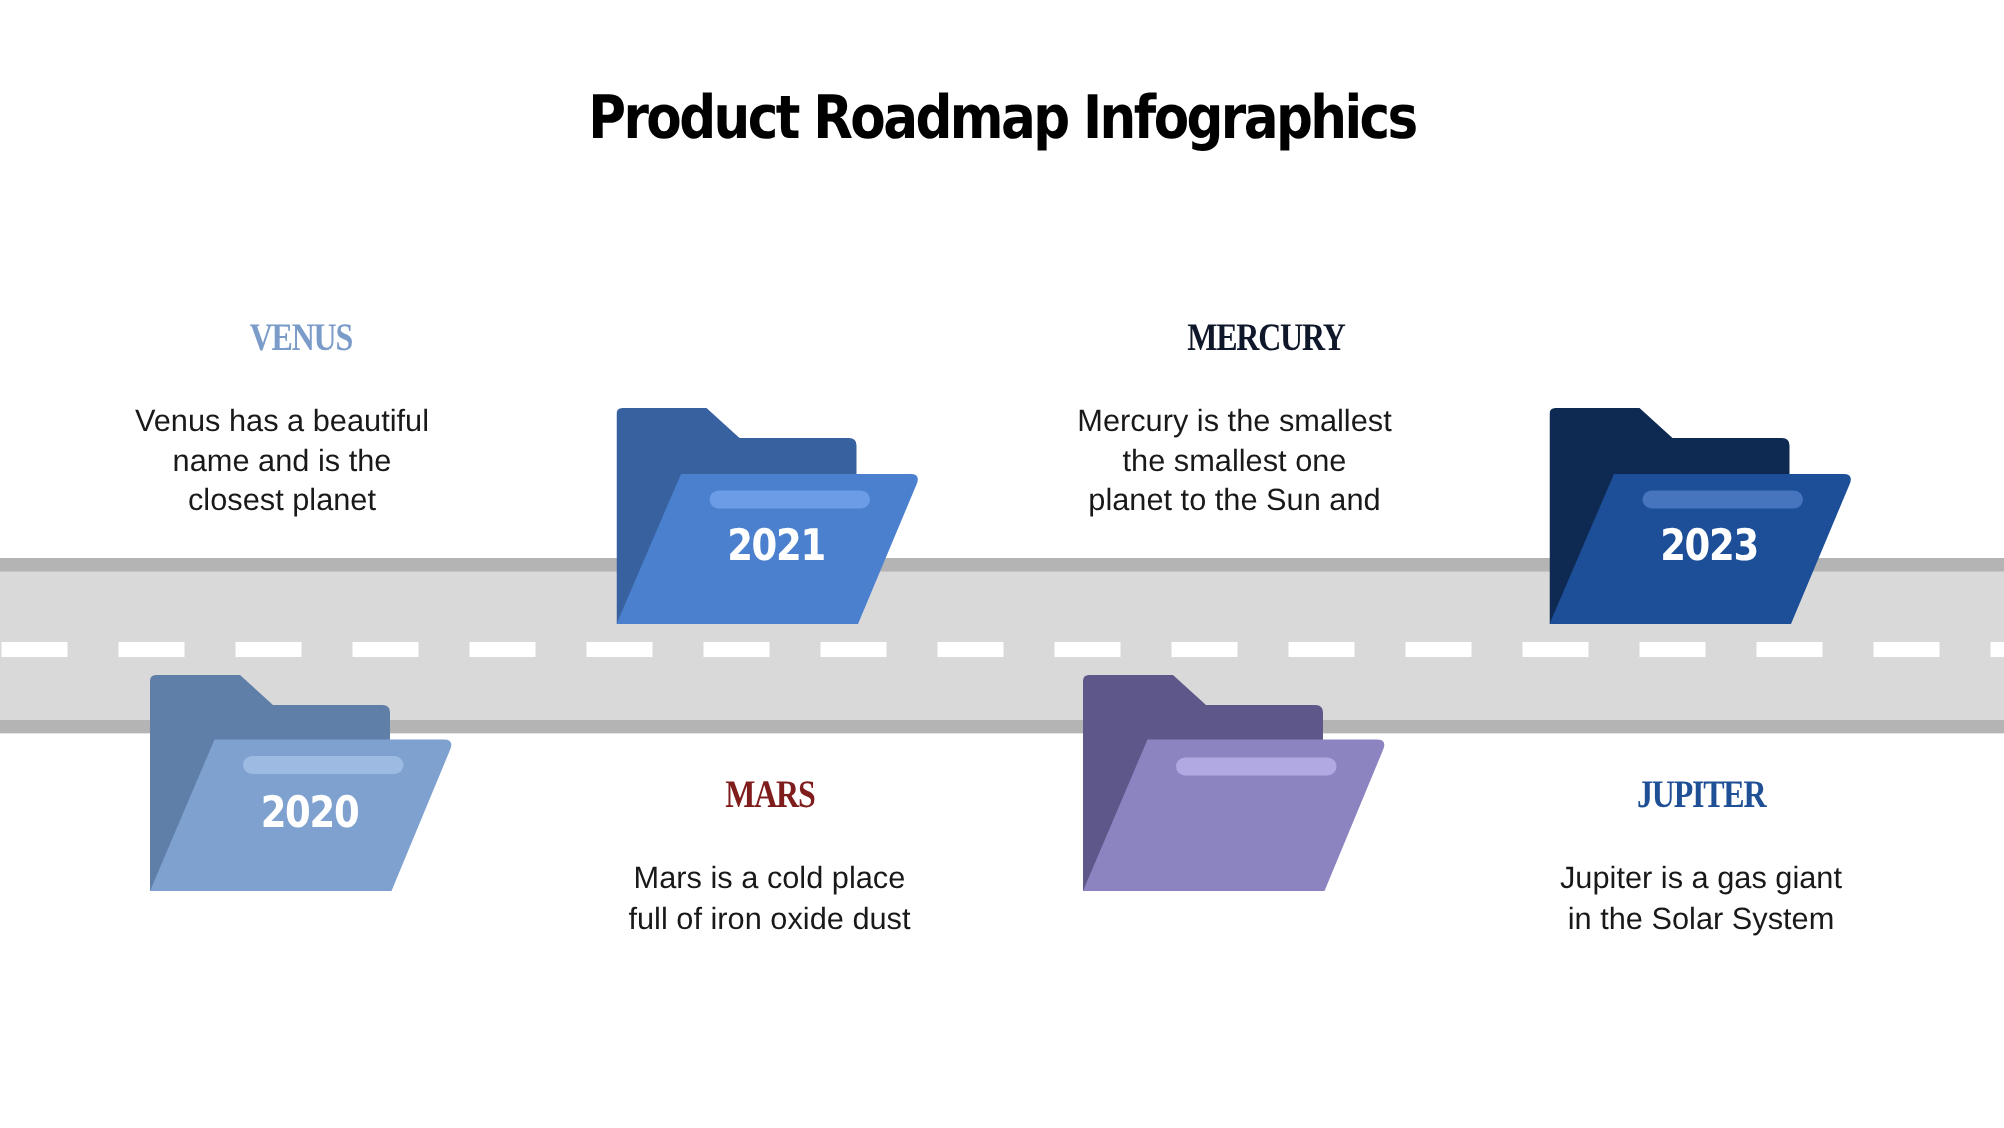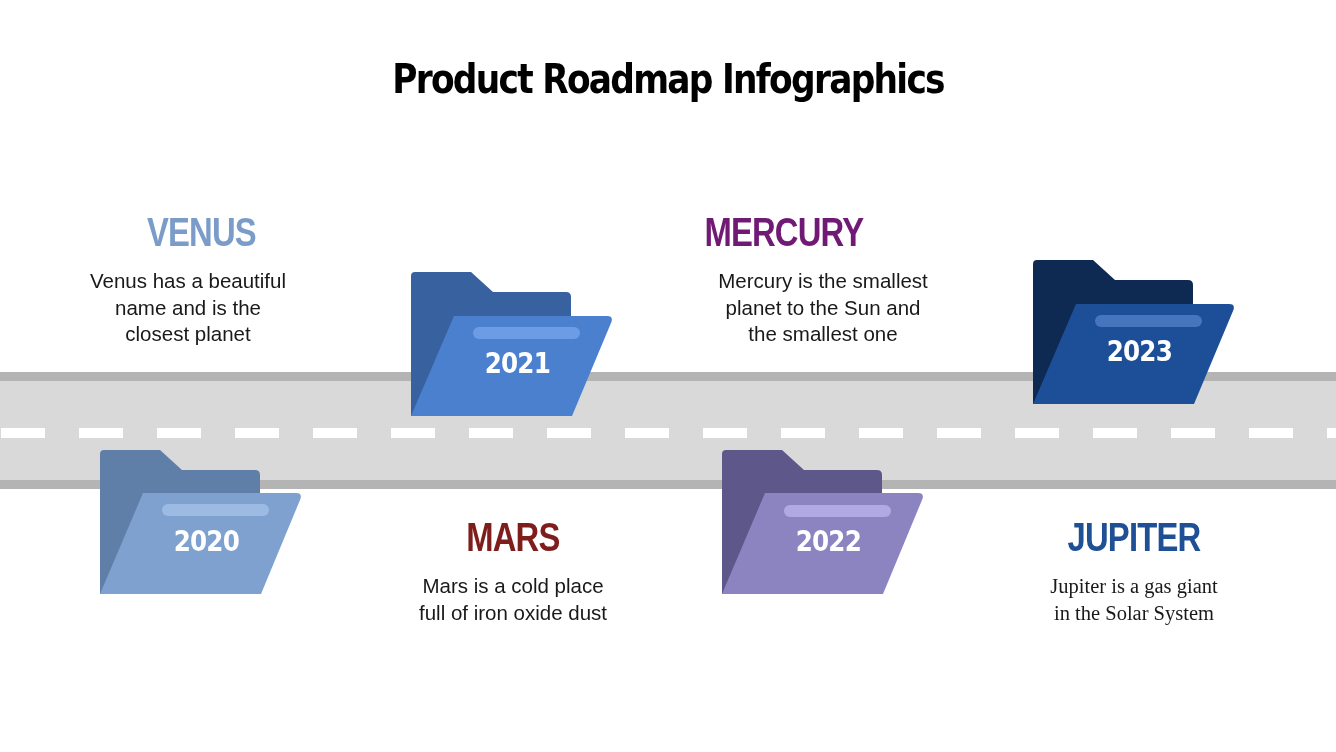--- a/index.html
+++ b/index.html
@@ -1,19 +1,19 @@
 <!DOCTYPE html>
 <html><head>
 <meta charset="utf-8">
 <style>
   html,body{margin:0;padding:0;background:#ffffff;}
   body{width:1336px;height:752px;position:relative;overflow:hidden;font-family:"Liberation Sans",sans-serif;}
   .title{position:absolute;left:0;top:56px;width:1336px;text-align:center;font-family:"DejaVu Sans",sans-serif;font-weight:bold;font-size:40px;letter-spacing:-2px;color:#000;transform:scaleX(0.86);transform-origin:center;}
   .road{position:absolute;left:0;top:372px;width:1336px;height:117px;}
-  .item-title{position:absolute;width:320px;text-align:center;font-family:Liberation Sans, sans-serif;font-weight:bold;font-size:40px;letter-spacing:-1px;}
+  .item-title{position:absolute;width:320px;text-align:center;font-family:Liberation Serif, serif;font-weight:bold;font-size:26px;letter-spacing:-1px;}
   .item-title span{display:inline-block;transform:scaleX(0.82);}
   .item-desc{position:absolute;width:320px;text-align:center;font-size:20.5px;line-height:26.5px;color:#191919;}
   .folder{position:absolute;width:202px;height:146px;}
   .folder svg{position:absolute;left:0;top:0;}
   .folder .year{position:absolute;left:44px;top:74px;width:124px;text-align:center;color:#fff;font-family:"DejaVu Sans",sans-serif;font-weight:bold;font-size:29px;letter-spacing:-1px;}
   .folder .year span{display:inline-block;transform:scaleX(0.85);}
 </style>
 </head>
 <body>
 
@@ -69,40 +69,39 @@
 </div>
 <div class="folder" style="left:411px;top:272px;">
   <svg width="202" height="146" viewBox="0 0 202 146">
     <path d="M4 0 H60 L82 20 H155 Q160 20 160 25 V144 H0 V4 Q0 0 4 0 Z" fill="#3861a0"></path>
     <path d="M43 44 H196 Q203 44 200 51 L161 144 H0 Z" fill="#4b80cf"></path>
     <rect x="62" y="55" width="107" height="12" rx="6" fill="#6d9ce6"></rect>
   </svg>
   <div class="year"><span>2021</span></div>
 </div>
 
-<div class="item-title" style="left:624px;top:210px;color:#701a75;"><span>MERCURY</span></div>
+<div class="item-title" style="left:684px;top:210px;color:#0f172a;"><span>MERCURY</span></div>
 <div class="item-desc" style="left:663px;top:268px;">
   <div>Mercury is the smallest</div>
+  <div>the smallest one</div>
   <div>planet to the Sun and</div>
-  <div>the smallest one</div>
 </div>
 <div class="folder" style="left:722px;top:450px;">
   <svg width="202" height="146" viewBox="0 0 202 146">
     <path d="M4 0 H60 L82 20 H155 Q160 20 160 25 V144 H0 V4 Q0 0 4 0 Z" fill="#5e5789"></path>
     <path d="M43 43 H196 Q203 43 200 50 L161 144 H0 Z" fill="#8c84c1"></path>
     <rect x="62" y="55" width="107" height="12" rx="6" fill="#b0a9e2"></rect>
   </svg>
-  <div class="year"><span>2022</span></div>
 </div>
 
 <div class="item-title" style="left:974px;top:515px;color:#1f4f94;"><span>JUPITER</span></div>
-<div class="item-desc" style="left:974px;top:573px;font-family:Liberation Serif, serif;">
+<div class="item-desc" style="left:974px;top:573px;">
   <div>Jupiter is a gas giant</div>
   <div>in the Solar System</div>
 </div>
-<div class="folder" style="left:1033px;top:260px;">
+<div class="folder" style="left:1033px;top:272px;">
   <svg width="202" height="146" viewBox="0 0 202 146">
     <path d="M4 0 H60 L82 20 H155 Q160 20 160 25 V144 H0 V4 Q0 0 4 0 Z" fill="#0f2a52"></path>
     <path d="M43 44 H196 Q203 44 200 51 L161 144 H0 Z" fill="#1d4f99"></path>
     <rect x="62" y="55" width="107" height="12" rx="6" fill="#4674bd"></rect>
   </svg>
   <div class="year"><span>2023</span></div>
 </div>
 
 </body></html>

